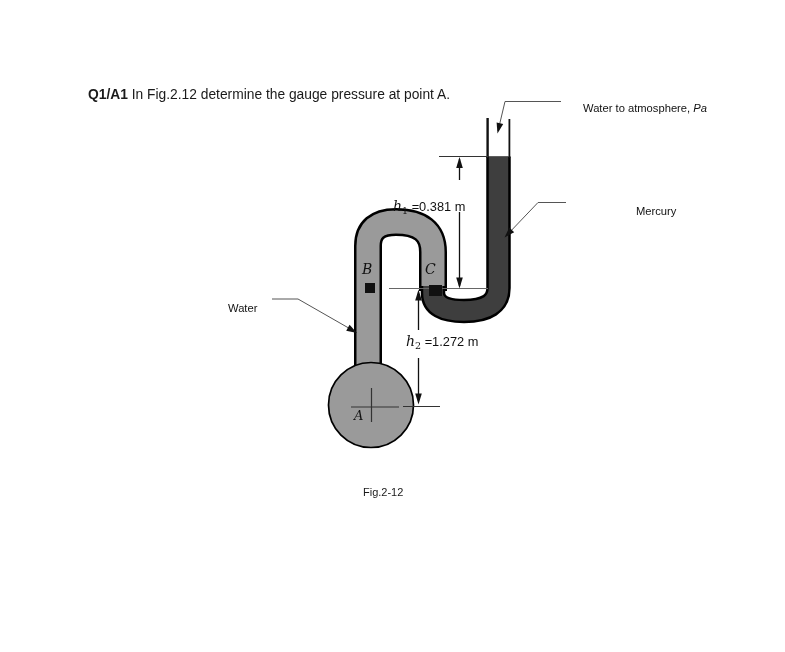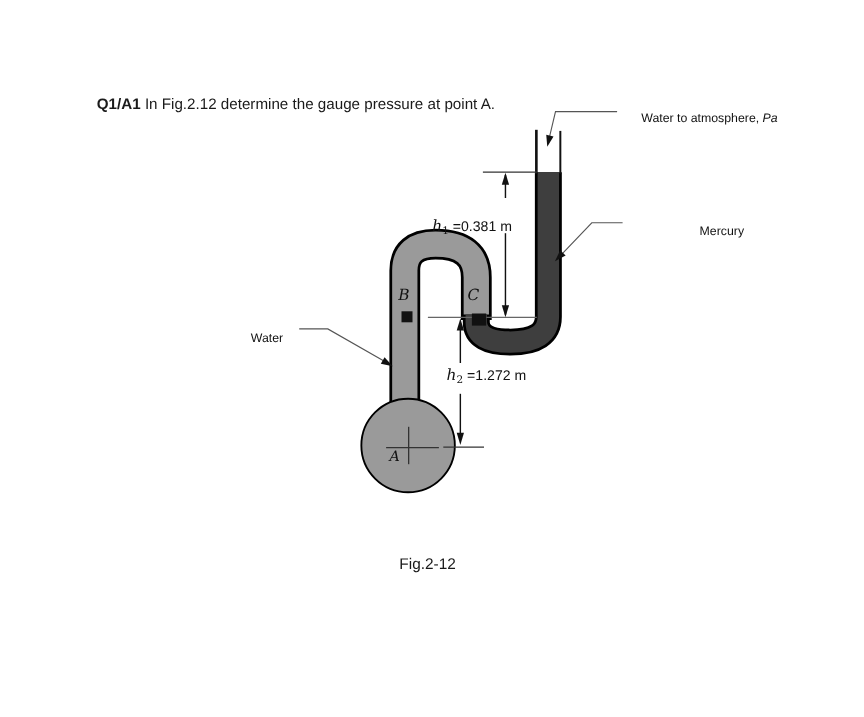--- a/index.html
+++ b/index.html
@@ -28,21 +28,21 @@
   .dim-lbl .hsub{font-family:"DejaVu Serif",serif;font-size:9.5px;vertical-align:-3px;}
   .dim-lbl .hval{font-size:12.8px;}
   #lbl-h1{left:393px;top:181px;margin-top:16px;}
   #lbl-h2{left:406px;top:332px;}
   .pt-lbl{font-family:"DejaVu Serif",serif;font-style:italic;font-size:14px;color:#111;}
   #lbl-B{left:362px;top:261px;}
   #lbl-C{left:425px;top:261px;}
   #lbl-A{left:354px;top:408px;font-size:13px;}
   #note{left:430px;top:423px;font-size:13.4px;color:#111;}
   #note b{font-weight:700;}
-  #caption{left:363px;top:504px;font-size:14px;}
+  #caption{left:363px;top:486px;font-size:11px;}
 </style>
 </head>
 <body>
 
 <div id="page">
 
   <div id="title" class="abs">
     <span class="q">Q1/A1</span><span> In Fig.2.12 determine the gauge pressure at point A.</span>
   </div>
 

